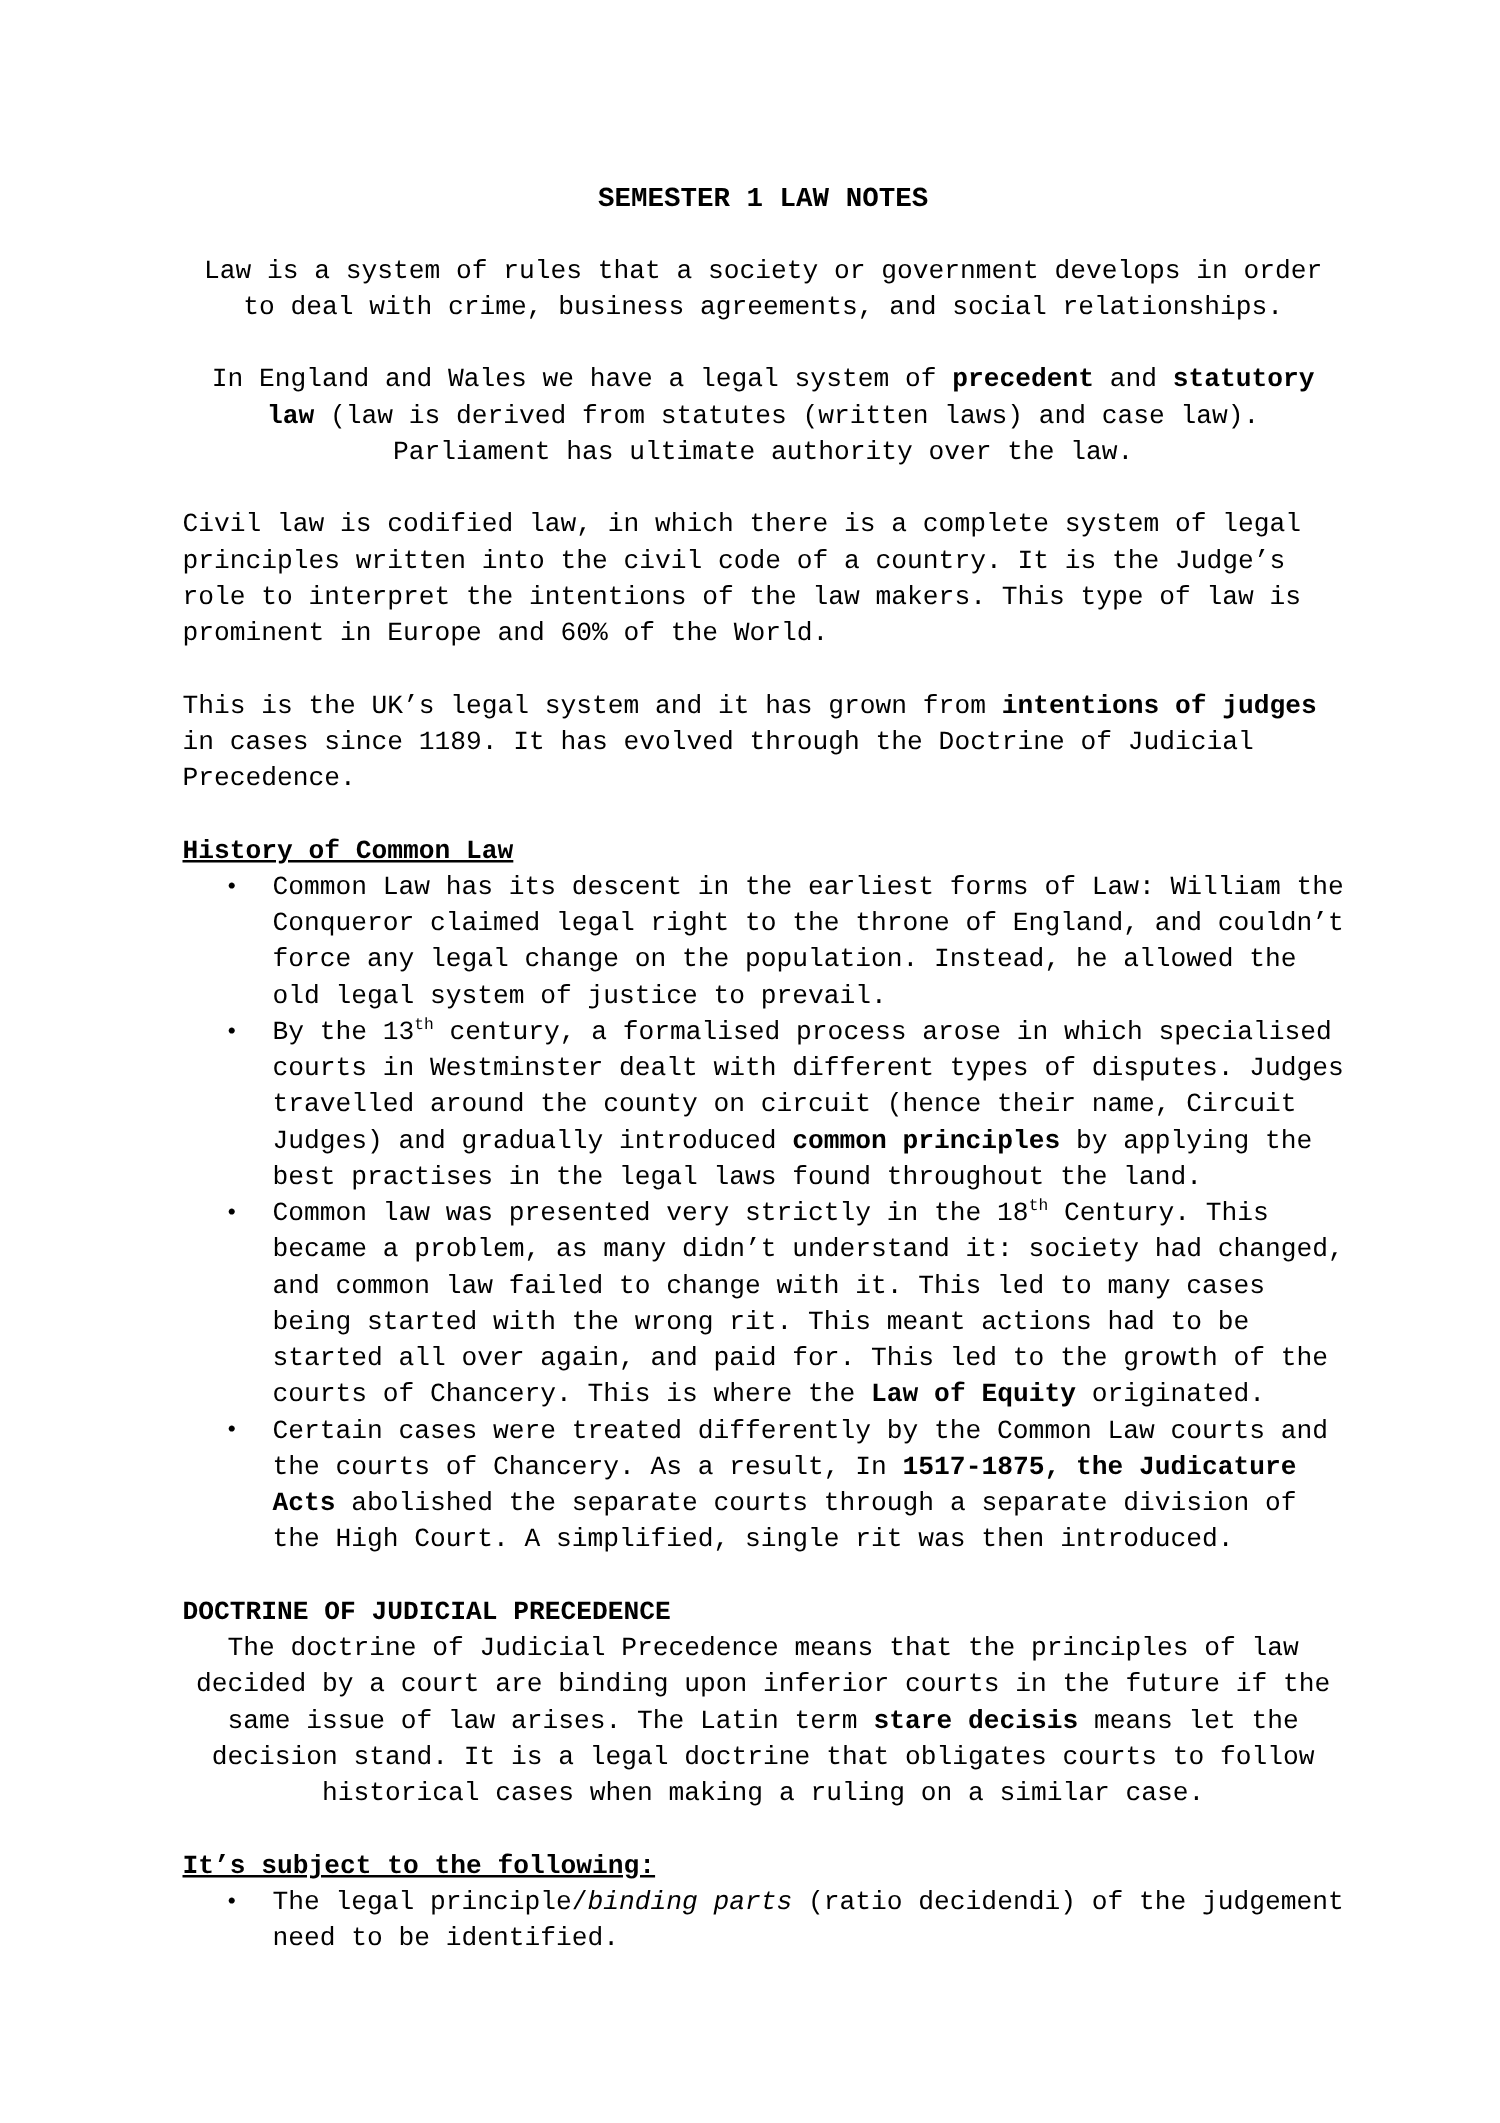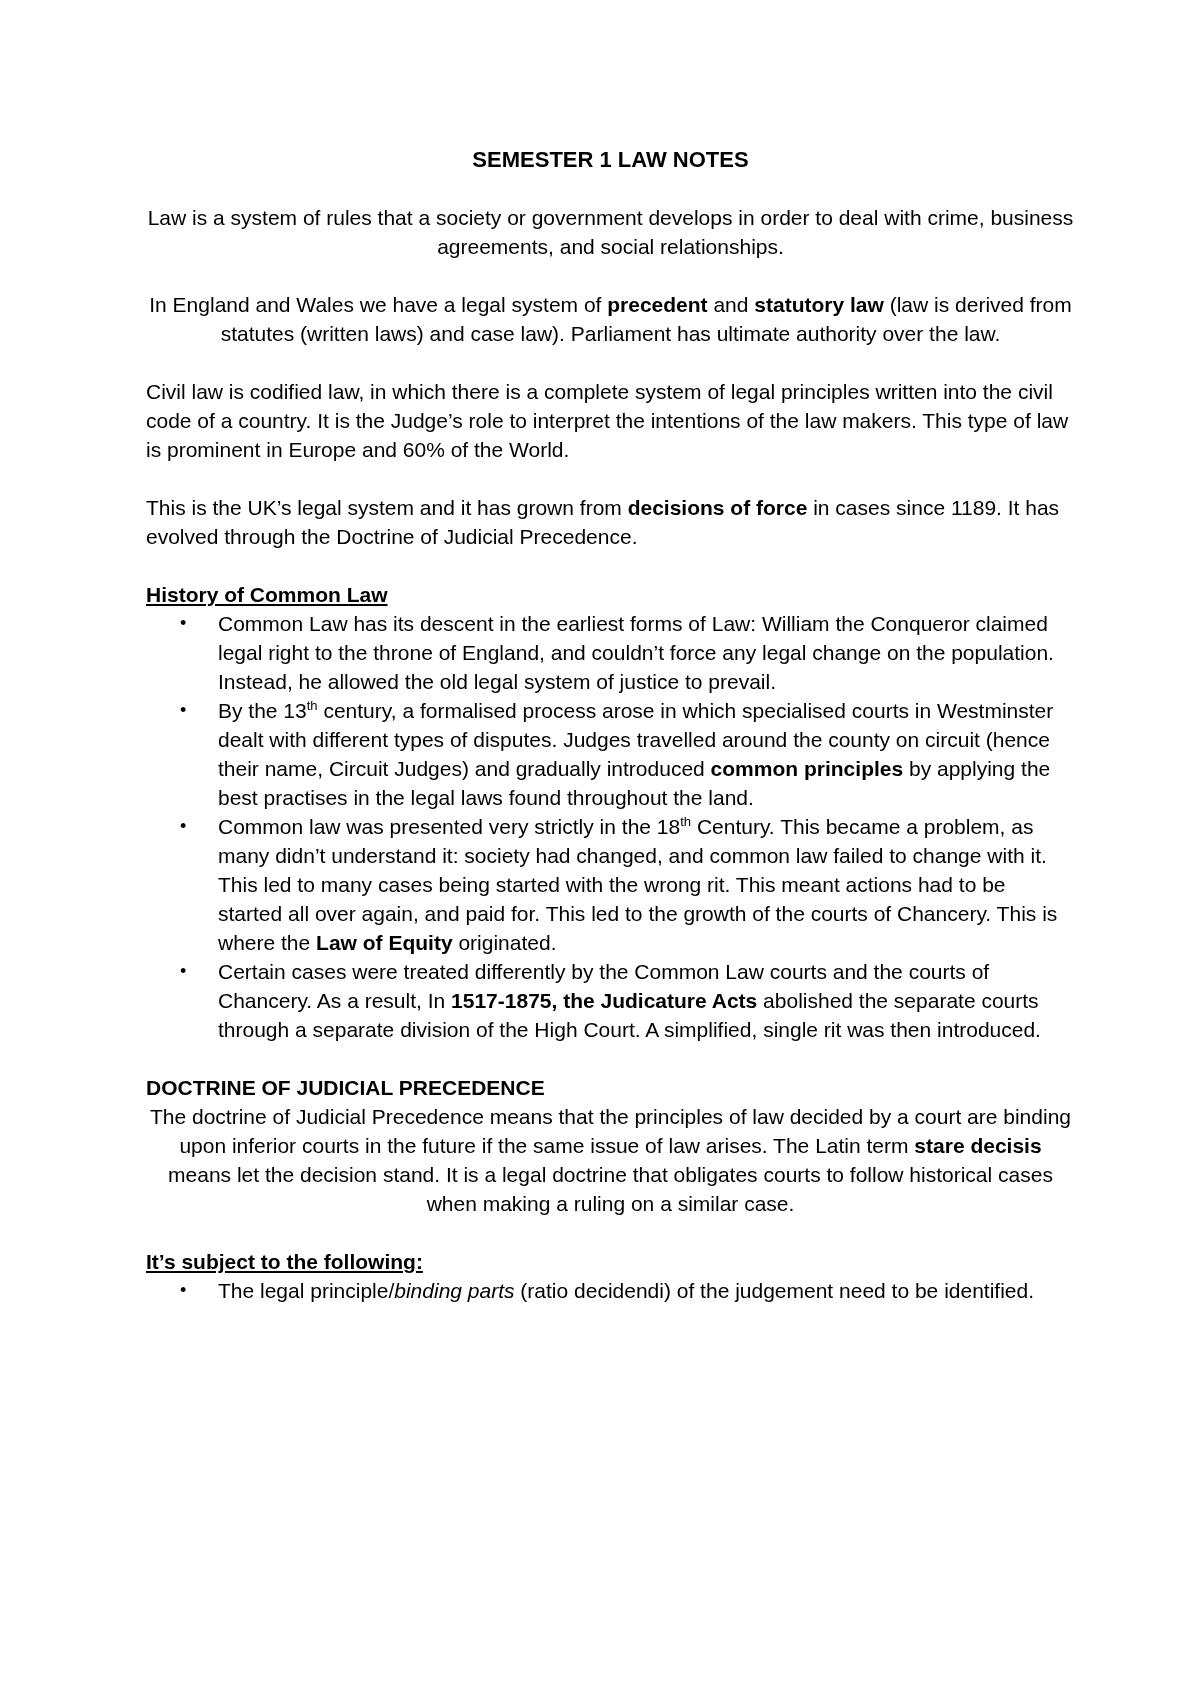--- a/index.html
+++ b/index.html
@@ -7,21 +7,21 @@
     padding: 0;
     background: #ffffff;
   }
   .page {
     position: relative;
     width: 1200px;
     height: 1698px;
     margin: 0 auto;
     background: #ffffff;
     color: #000000;
-    font-family: Liberation Sans, sans-serif;
+    font-family: Liberation Mono, monospace;
     font-size: 21px;
     line-height: 29px;
     box-sizing: border-box;
     padding: 145px 125px 60px 146px;
     overflow: hidden;
   }
   .title {
     font-size: 22px;
     font-weight: bold;
     text-align: center;
@@ -78,21 +78,21 @@
 
   <p class="para"><span>Law is a system of rules that a society or government develops in order to deal with crime, business agreements, and social relationships.</span></p>
 
   <p class="para"><span>In England and Wales we have a legal system of </span><span style="font-weight: bold;">precedent</span><span> and </span><span style="font-weight: bold;">statutory law</span><span> (law is derived from statutes (written laws) and case law). Parliament has ultimate authority over the law.</span></p>
 
   <section class="section">
     <p><span>Civil law is codified law, in which there is a complete system of legal principles written into the civil code of a country. It is the Judge’s role to interpret the intentions of the law makers. This type of law is prominent in Europe and 60% of the World.</span></p>
   </section>
 
   <section class="section">
-    <p><span>This is the UK’s legal system and it has grown from </span><span style="font-weight: bold;">decisions of force</span><span> in cases since 1189. It has evolved through the Doctrine of Judicial Precedence.</span></p>
+    <p><span>This is the UK’s legal system and it has grown from </span><span style="font-weight: bold;">intentions of judges</span><span> in cases since 1189. It has evolved through the Doctrine of Judicial Precedence.</span></p>
   </section>
 
   <section class="section">
     <h2 class="heading underlined">History of Common Law</h2>
     <ul class="bullets">
       <li>
         <span class="bullet-marker">•</span>
         <span><span>Common Law has its descent in the earliest forms of Law: William the Conqueror claimed legal right to the throne of England, and couldn’t force any legal change on the population. Instead, he allowed the old legal system of justice to prevail.</span></span>
       </li>
       <li>

